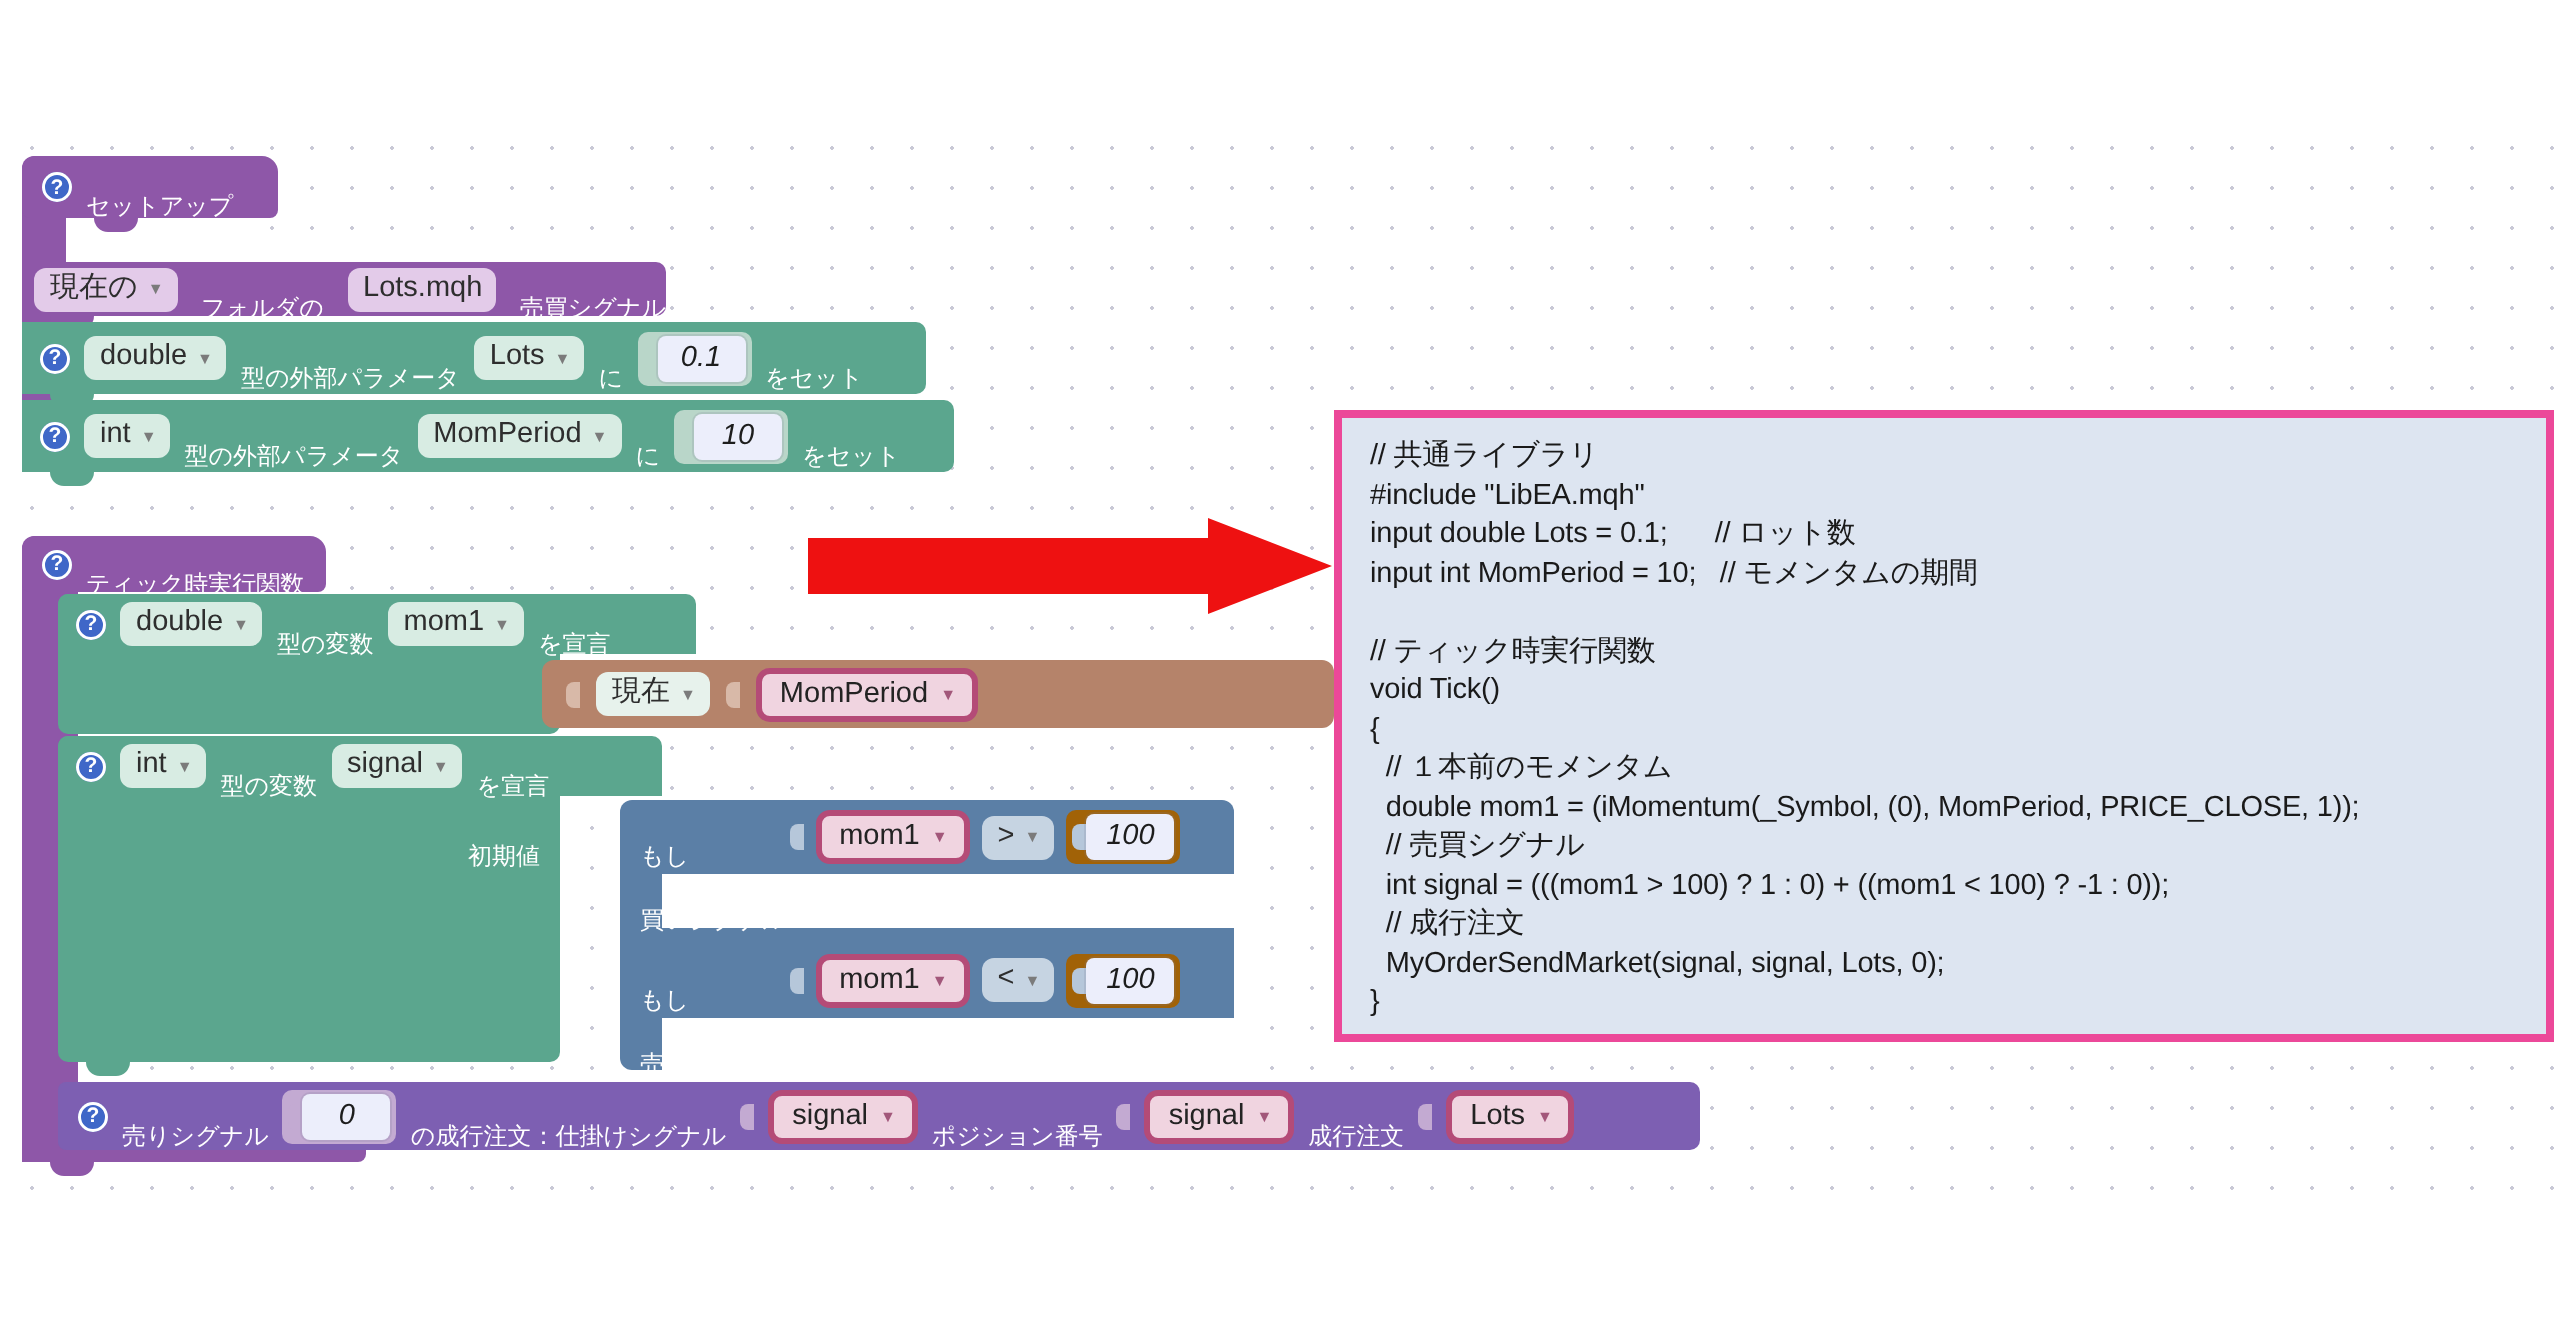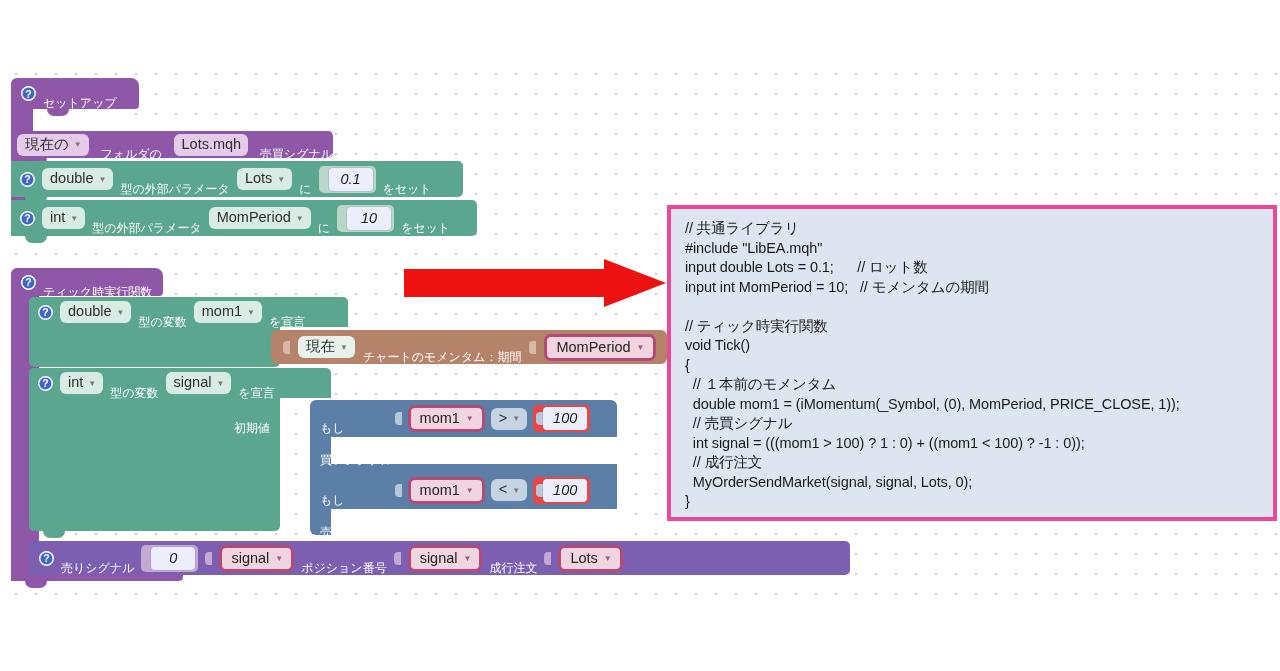--- a/index.html
+++ b/index.html
@@ -63,21 +63,21 @@
     display:inline-flex;align-items:center;justify-content:center;
     background:#eceefb;color:#1d1d1d;border-radius:4px;
     font-size:14.5px;padding:3px 9px 4px;min-width:26px;
     box-shadow:0 0 0 1px rgba(120,120,150,.18);
   }
   
   .slot{
     display:inline-flex;align-items:center;border-radius:5px;padding:2px 3px;font-style:italic;
   }
   .slot-green{background:#b9d6c9;}
-  .slot-blue{background:#ef4444;}
+  .slot-blue{background:#a16207;}
   .slot-purple{background:#c3aad2;}
 
   
   .pill{
     display:inline-flex;align-items:center;gap:6px;
     background:#f0d4e0;color:#232323;border:3px solid #b44b77;
     border-radius:7px;padding:2px 8px 3px 9px;font-size:14.5px;white-space:nowrap;
   }
   .pill .caret{color:#a2577a;}
 
@@ -221,21 +221,20 @@
     <span class="lbl">初期値</span>
   </div>
 
   <div class="blk c-brown" style="left:271px;top:330px;width:396px;height:34px;border-radius:6px;"></div>
   <div class="bar" style="left:271px;top:330px;width:396px;height:34px;padding-left:12px;gap:8px;">
     <span class="plug" style="background:#d8b9a8;"></span>
     <span class="fld fld-brown">
       <span>現在</span>
       <span class="caret">▼</span>
     </span>
-    <span class="lbl">チャートのモメンタム：期間</span>
     <span class="plug" style="background:#d8b9a8;"></span>
     <span class="pill">
       <span>MomPeriod</span>
       <span class="caret">▼</span>
     </span>
   </div>
 
   <div class="blk c-green" style="left:29px;top:368px;width:302px;height:30px;border-radius:5px 5px 0 0;"></div>
   <div class="blk c-green" style="left:29px;top:368px;width:251px;height:163px;border-radius:5px 0 5px 5px;"></div>
   <div class="bar" style="left:29px;top:368px;width:302px;height:30px;padding-left:9px;gap:7px;">
@@ -304,20 +303,21 @@
 
   <div class="notch green" style="left:43px;top:531px;"></div>
   <div class="blk c-purple2" style="left:29px;top:541px;width:821px;height:34px;border-radius:4px 5px 5px 4px;"></div>
   <div class="bar" style="left:29px;top:541px;width:821px;height:34px;padding-left:10px;gap:7px;">
     <span class="help">?</span>
     <span class="lbl">売りシグナル</span>
     <span class="slot slot-purple">
       <span class="plug" style="background:#c3aad2;"></span>
       <span class="num">0</span>
     </span>
+    <span class="lbl">の成行注文：仕掛けシグナル</span>
     <span class="plug" style="background:#c3aad2;"></span>
     <span class="pill">
       <span>signal</span>
       <span class="caret">▼</span>
     </span>
     <span class="lbl">ポジション番号</span>
     <span class="plug" style="background:#c3aad2;"></span>
     <span class="pill">
       <span>signal</span>
       <span class="caret">▼</span>

